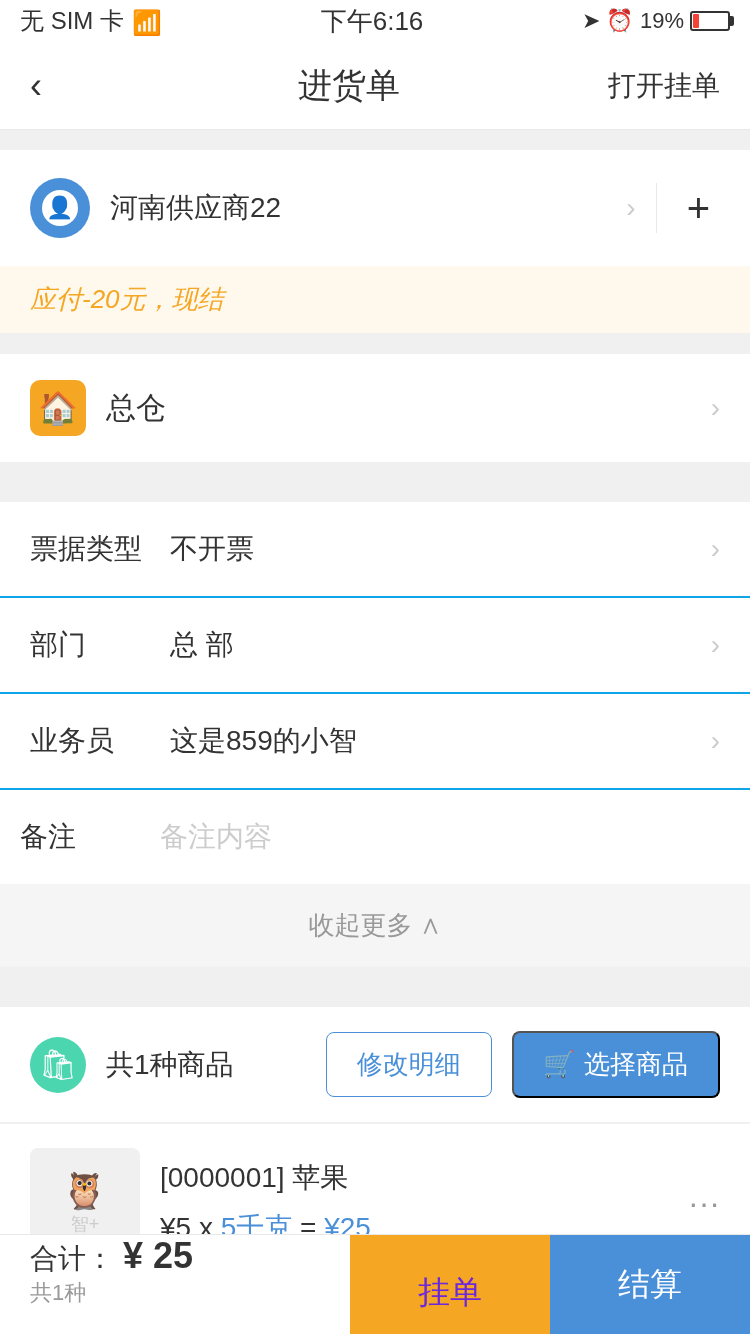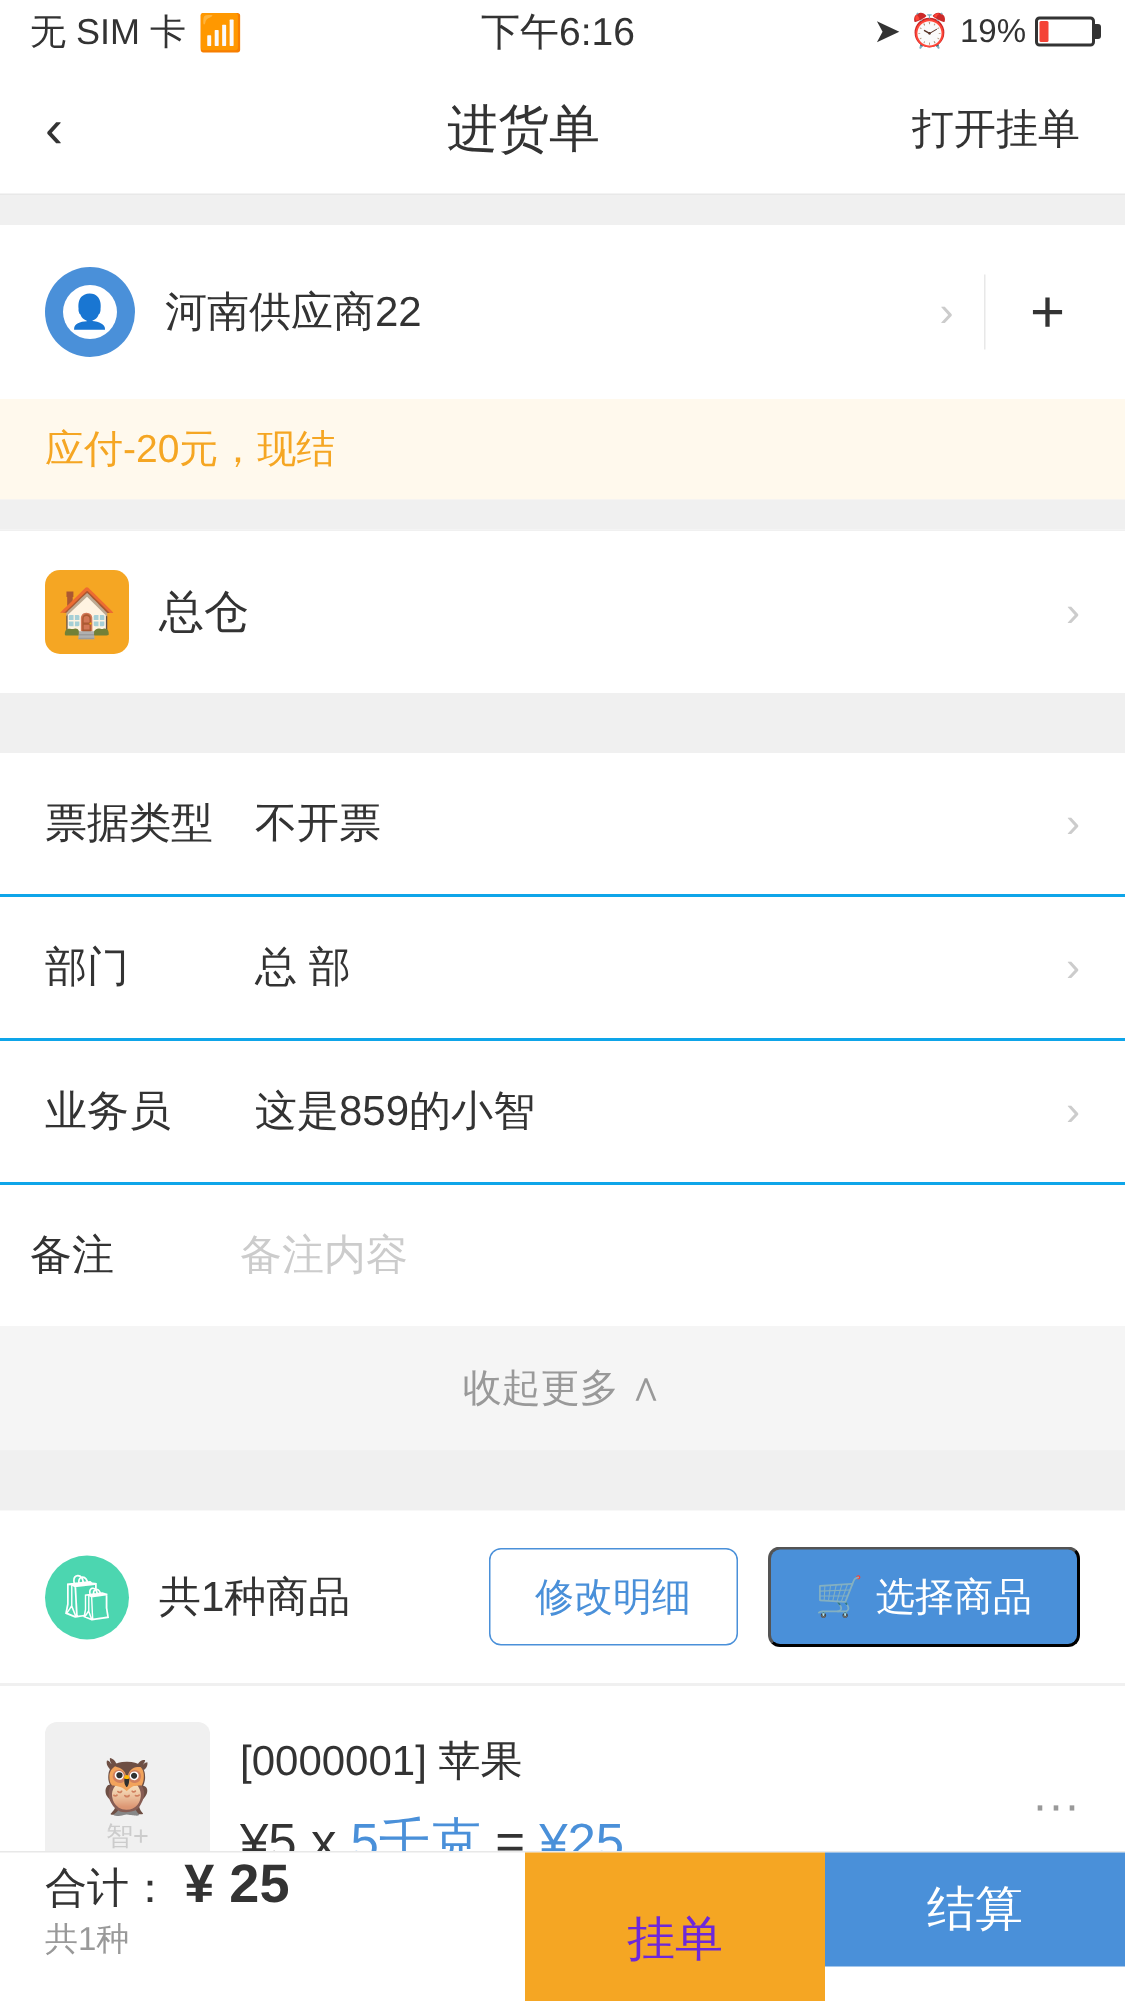--- a/index.html
+++ b/index.html
@@ -128,20 +128,21 @@
       cursor: pointer;
       padding: 0 10px;
     }
 
     
     .notice-bar {
       background: #fff9ed;
       padding: 16px 30px;
       font-size: 26px;
       color: #f5a623;
+      font-style: italic;
     }
 
     
     .warehouse-row {
       display: flex;
       align-items: center;
       padding: 26px 30px;
       background: #fff;
       border-top: 1px solid #f0f0f0;
     }
@@ -269,21 +270,21 @@
     }
     .product-info {
       flex: 1;
     }
     .product-name {
       font-size: 28px;
       color: #333;
       margin-bottom: 12px;
     }
     .product-price {
-      font-size: 34px;
+      font-size: 28px;
       color: #333;
     }
     .product-price .highlight {
       color: #4a90d9;
     }
     .product-more {
       color: #999;
       font-size: 32px;
       cursor: pointer;
     }
@@ -322,21 +323,21 @@
       width: 200px;
       height: 116px;
       background: #f5a623;
       color: #6d28d9;
       font-size: 32px;
       display: flex; align-items: center; justify-content: center;
       cursor: pointer;
     }
     .btn-checkout {
       width: 200px;
-      height: 76px;
+      height: 100px;
       background: #4a90d9;
       color: #fff;
       font-size: 32px;
       display: flex; align-items: center; justify-content: center;
       cursor: pointer;
     }
 
     .main-content {
       padding-bottom: 100px;
     }

